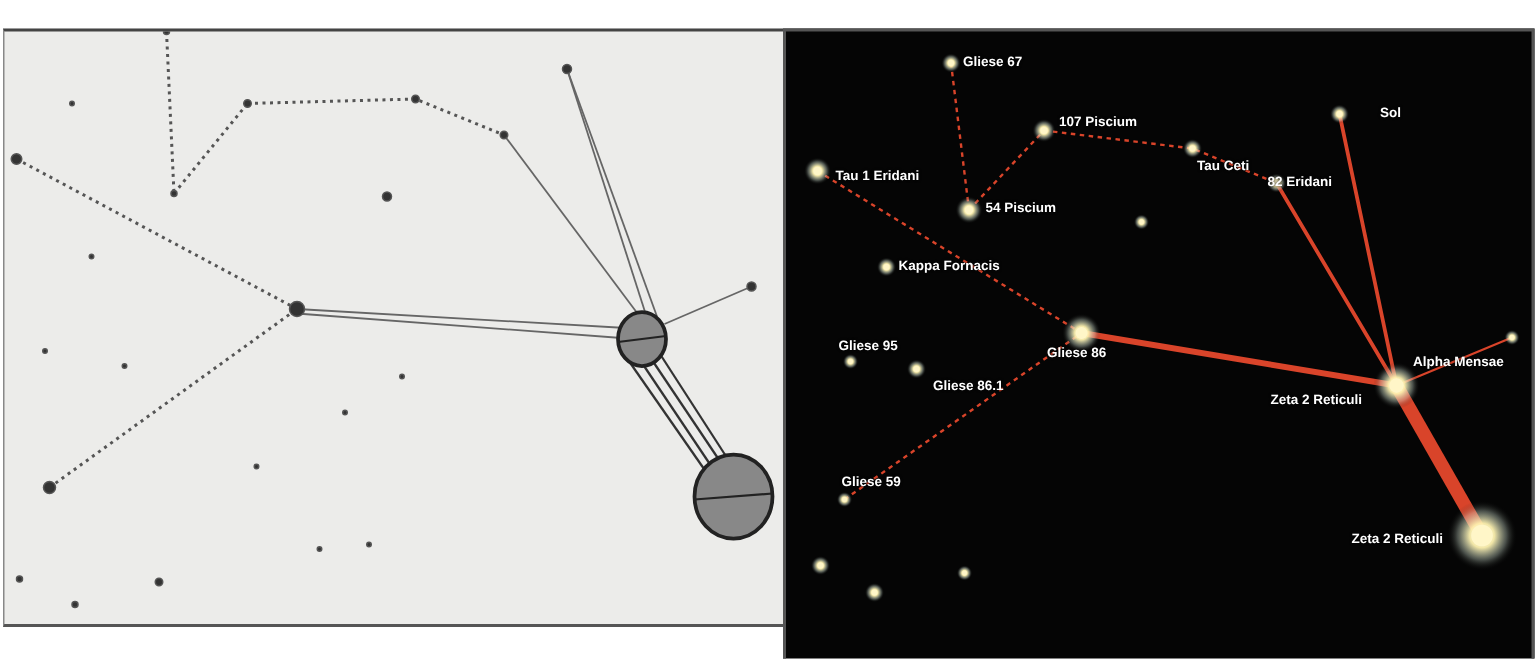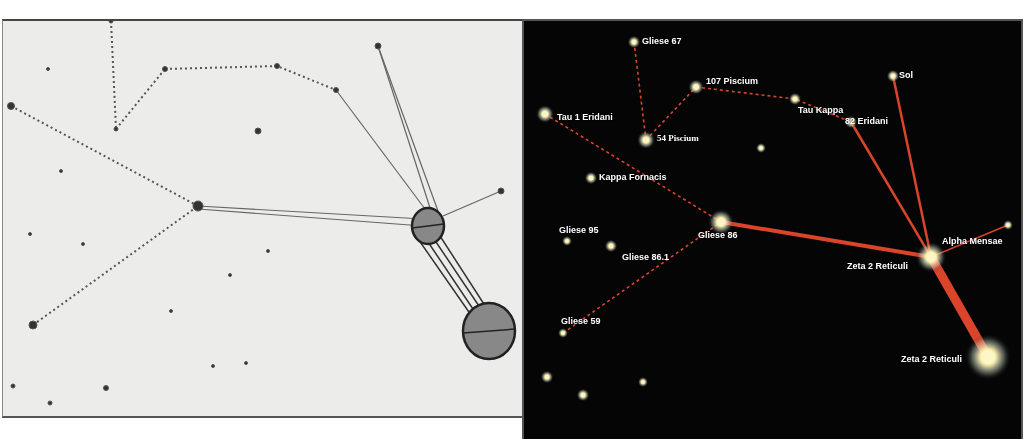--- a/index.html
+++ b/index.html
@@ -120,24 +120,24 @@
       <circle cx="23" cy="356" r="2" fill="#fff6c8"></circle>
       <circle cx="59" cy="374" r="6.5" fill="url(#glow)"></circle>
       <circle cx="59" cy="374" r="2" fill="#fff6c8"></circle>
       <circle cx="119" cy="361" r="5.2" fill="url(#glow)"></circle>
       <circle cx="119" cy="361" r="1.6" fill="#fff6c8"></circle>
     </svg>
   <div id="map-labels">
       <div class="star-label" style="left: 118px; top: 16px;">Gliese 67</div>
       <div class="star-label" style="left: 182px; top: 56px;">107 Piscium</div>
       <div class="star-label" style="left: 33px; top: 92px;">Tau 1 Eridani</div>
-      <div class="star-label" style="left: 133px; top: 113px; font-family: Liberation Serif, serif;">54 Piscium</div>
-      <div class="star-label" style="left: 274px; top: 85px;">Tau Kappa</div>
+      <div class="star-label" style="left: 133px; top: 113px;">54 Piscium</div>
+      <div class="star-label" style="left: 274px; top: 85px;">Tau Ceti</div>
       <div class="star-label" style="left: 321px; top: 96px;">82 Eridani</div>
-      <div class="star-label" style="left: 375px; top: 50px; text-align: right;">Sol</div>
+      <div class="star-label" style="left: 396px; top: 50px; text-align: right;">Sol</div>
       <div class="star-label" style="left: 75px; top: 152px;">Kappa Fornacis</div>
       <div class="star-label" style="left: 174px; top: 210px;">Gliese 86</div>
       <div class="star-label" style="left: 35px; top: 205px;">Gliese 95</div>
       <div class="star-label" style="left: 79px; top: 232px; padding-left: 19px;">Gliese 86.1</div>
       <div class="star-label" style="left: 37px; top: 296px;">Gliese 59</div>
       <div class="star-label" style="left: 418px; top: 216px;">Alpha Mensae</div>
       <div class="star-label" style="left: 323px; top: 241px;">Zeta 2 Reticuli</div>
       <div class="star-label" style="left: 377px; top: 334px;">Zeta 2 Reticuli</div>
     </div>
 </div>

